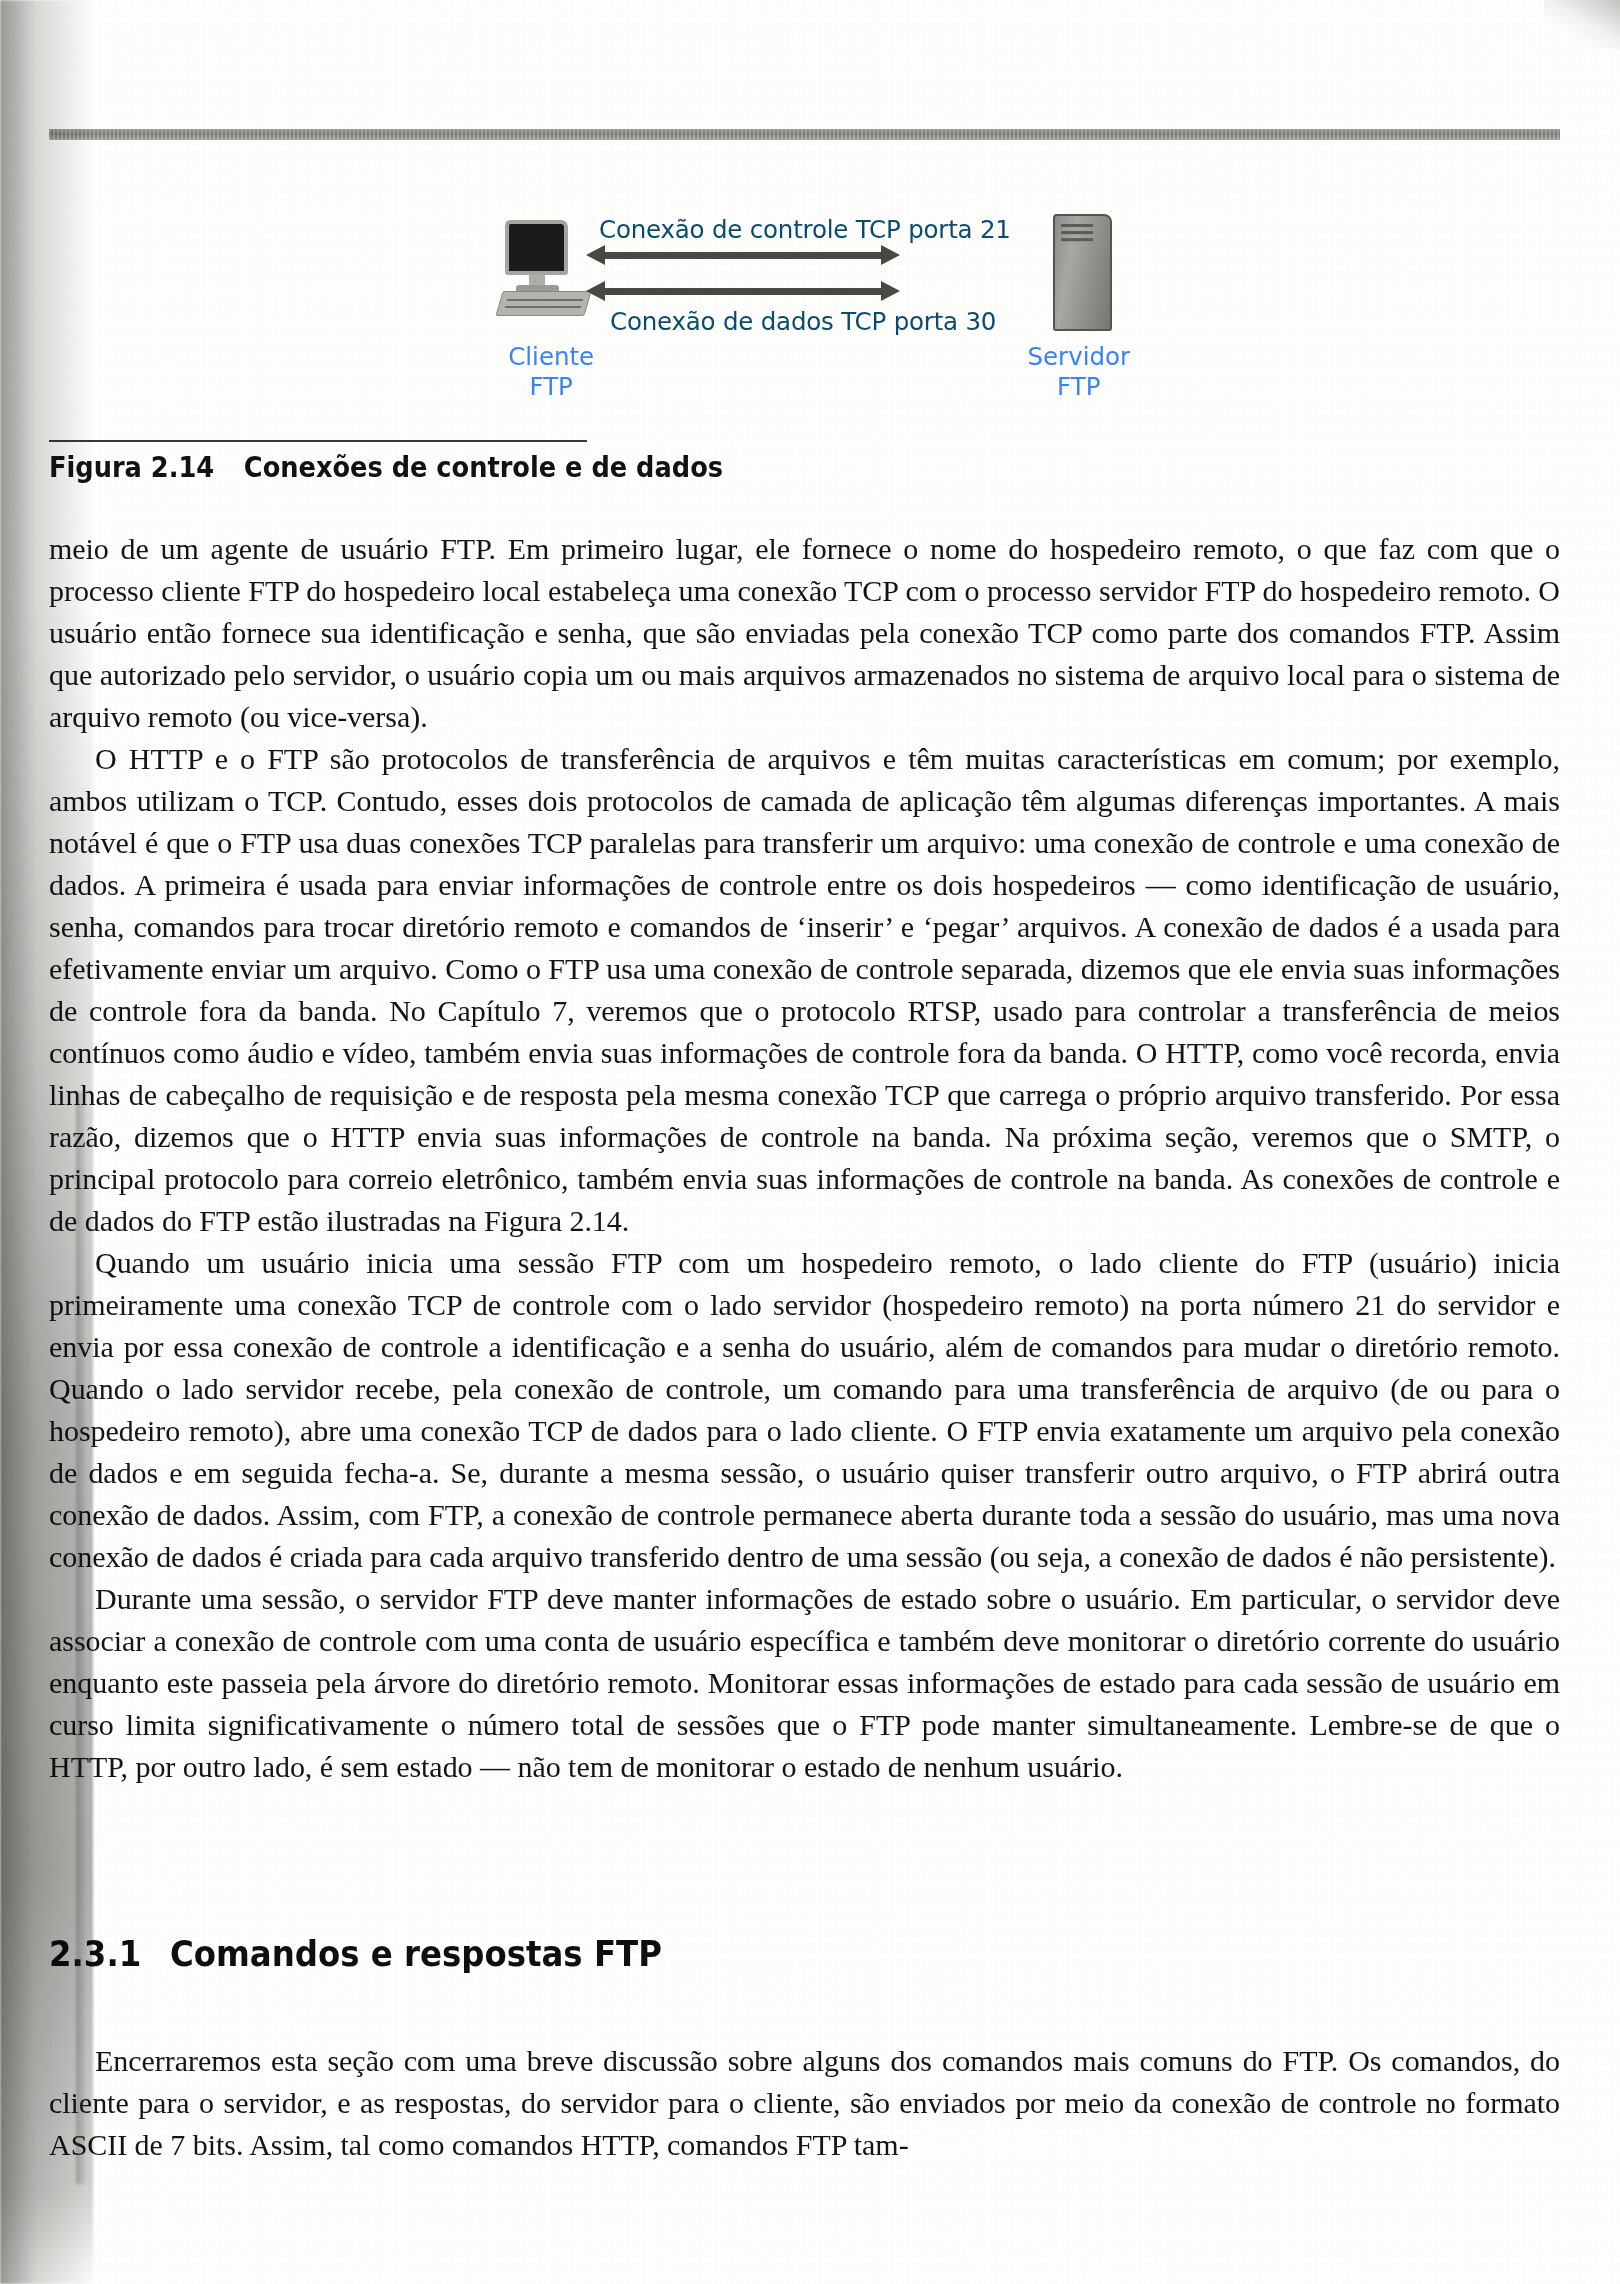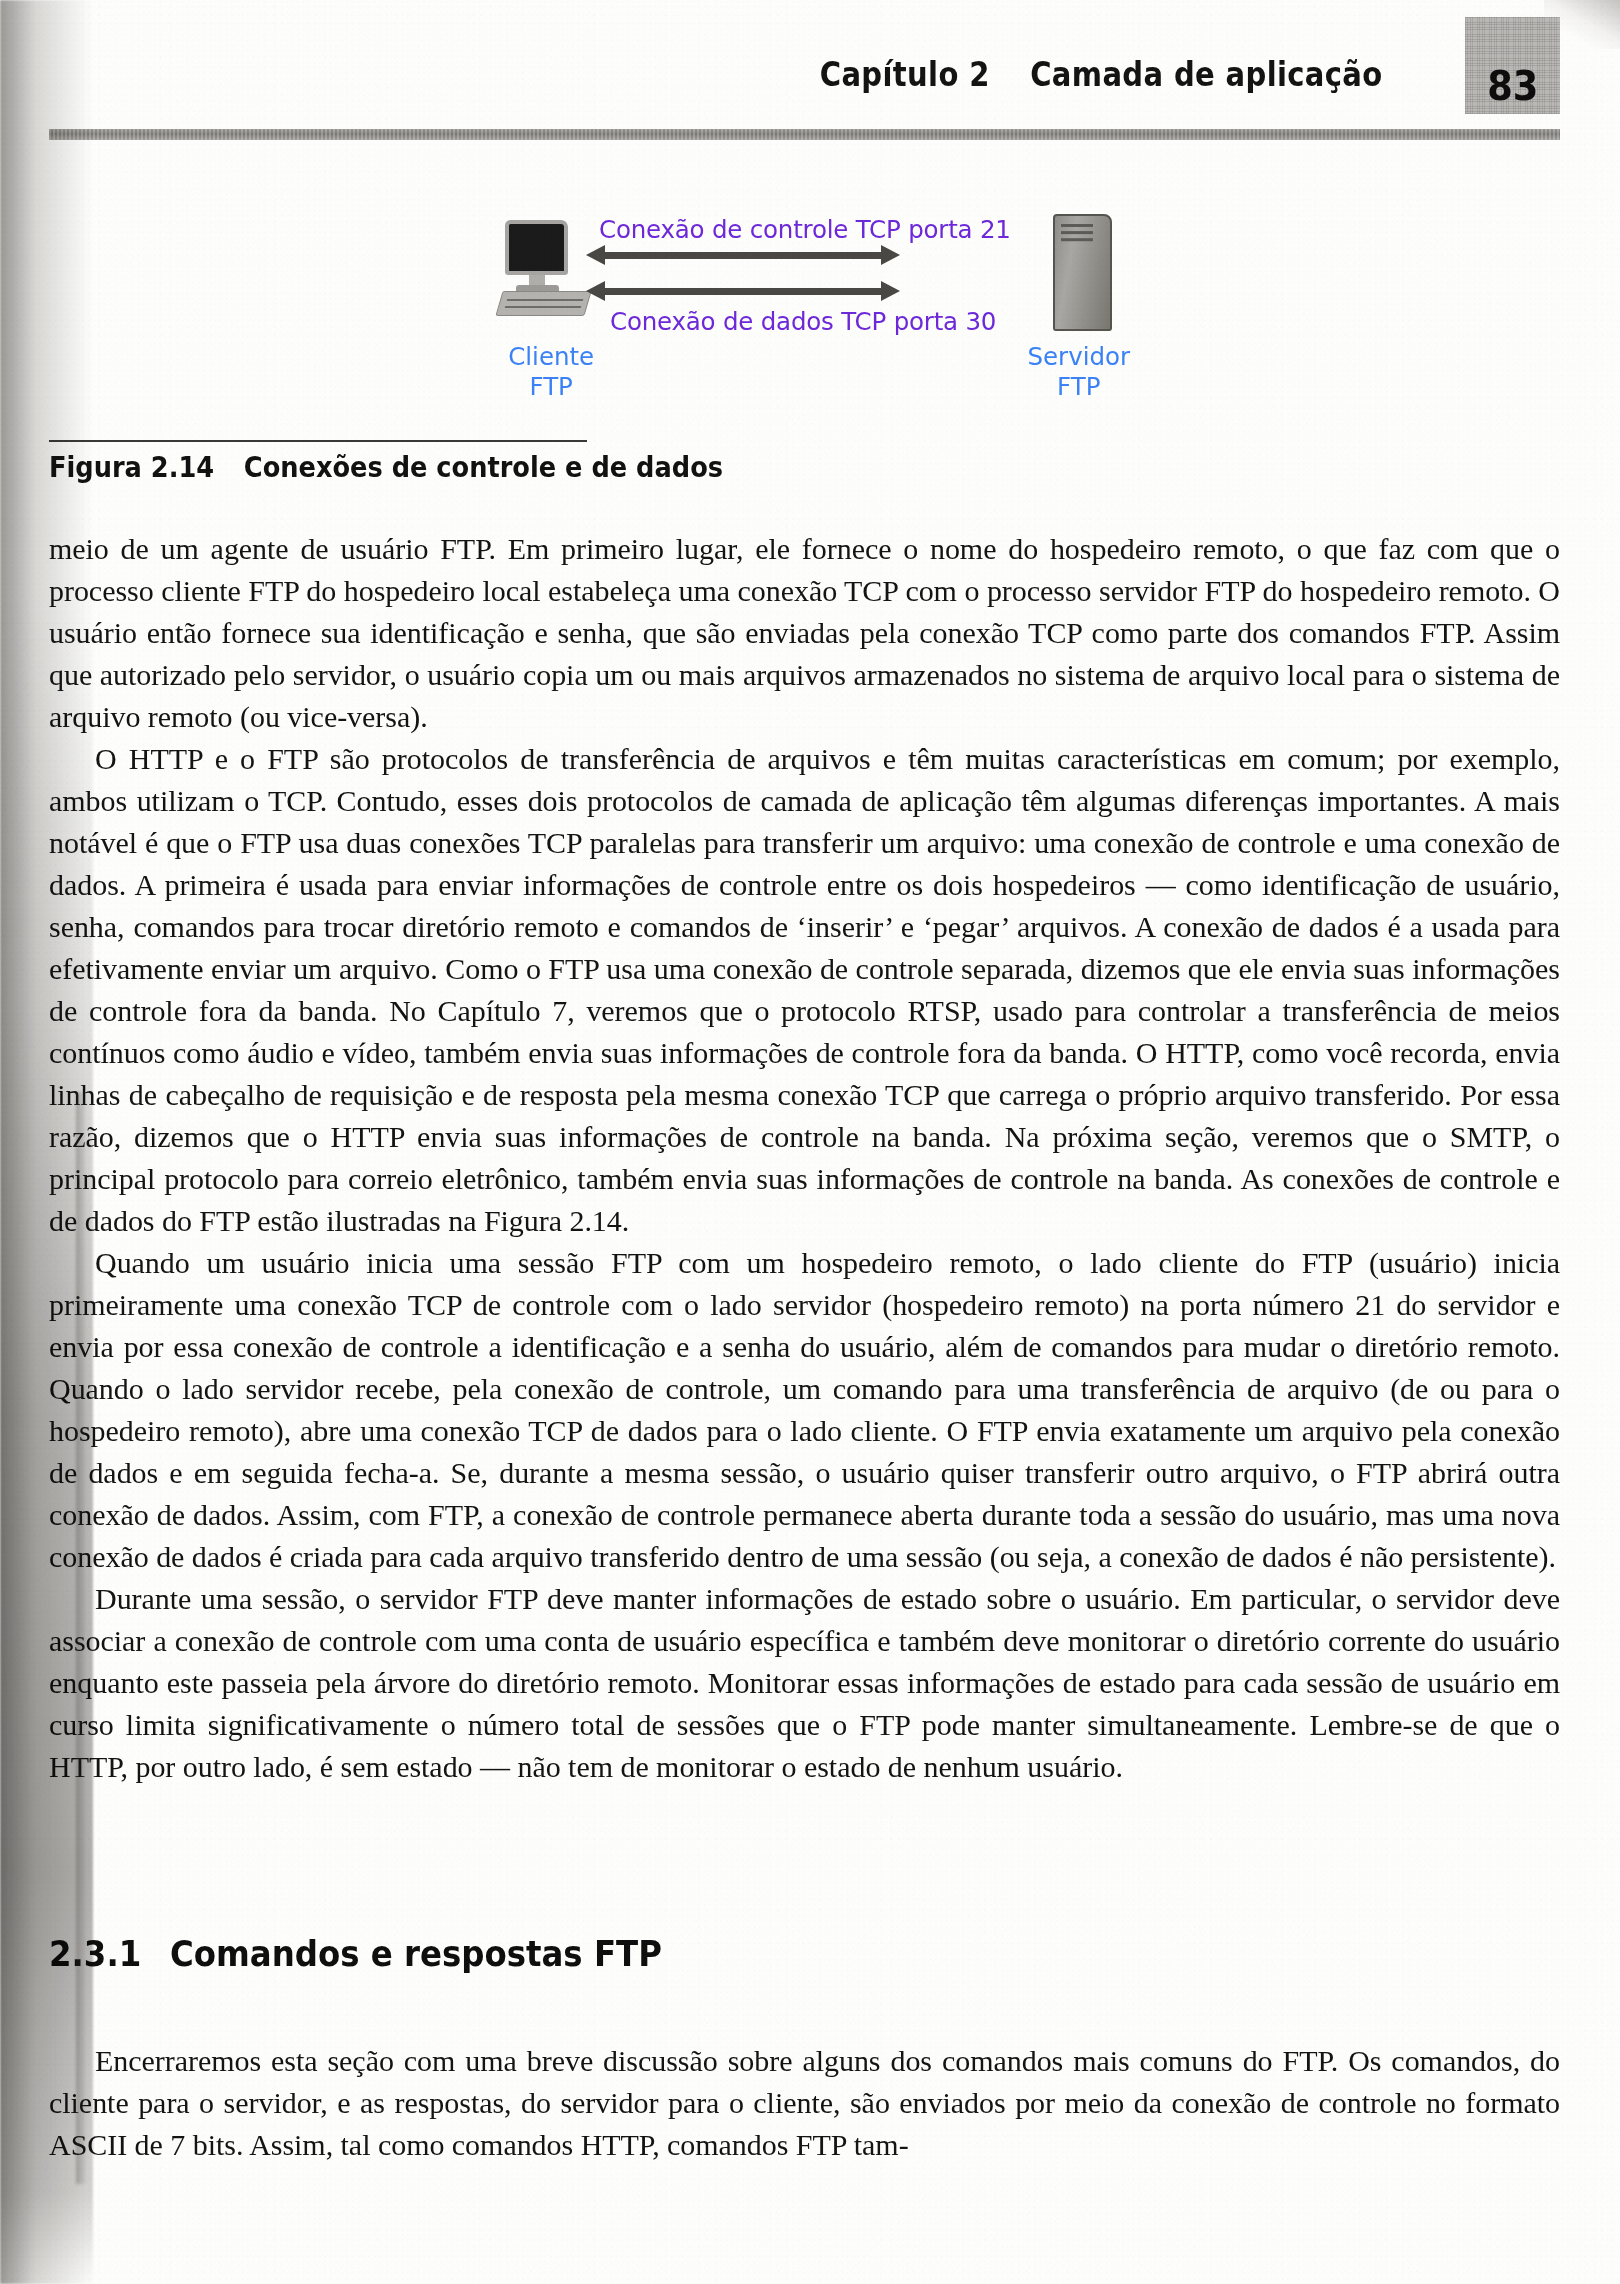--- a/index.html
+++ b/index.html
@@ -148,21 +148,21 @@
   .diagram {
     position: relative;
     width: 633px;
     height: 237px;
     margin-left: 491px;
   }
   .label-control, .label-data {
     position: absolute;
     font-family: "DejaVu Sans", "Liberation Sans", sans-serif;
     font-size: 24.5px;
-    color: #6d28d9;
+    color: #0c4a6e;
     white-space: nowrap;
     letter-spacing: -0.2px;
   }
   .label-control { left: 108px; top: 17.4px; }
   .label-data    { left: 119px; top: 109px; }
 
   .arrow-row {
     position: absolute;
     left: 97px;
     width: 310px;
@@ -336,28 +336,20 @@
     top: 2040px;
     width: 1511px;
     z-index: 14;
   }
 </style>
 </head>
 <body>
 
 <div class="page">
 
-  <div class="running-head">
-    <div class="rh-text">
-      <span class="rh-chapter">Capítulo 2</span><span>Camada de aplicação</span>
-    </div>
-    <div class="page-number-box">
-      <span class="page-number">83</span>
-    </div>
-  </div>
   <div class="head-rule"></div>
 
   <div class="figure-block">
     <div class="diagram">
 
       <div class="client-icon">
         <div class="monitor"></div>
         <div class="monitor-neck"></div>
         <div class="monitor-base"></div>
         <div class="keyboard"></div>

